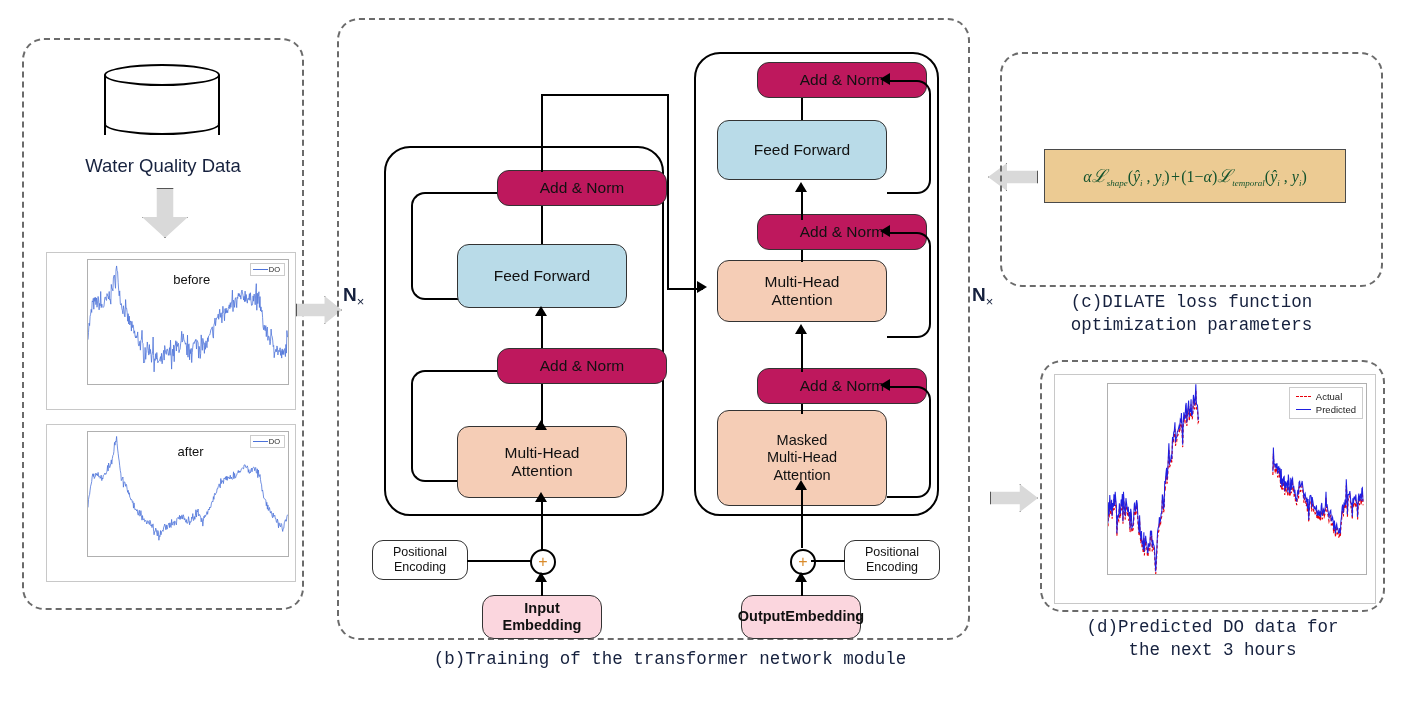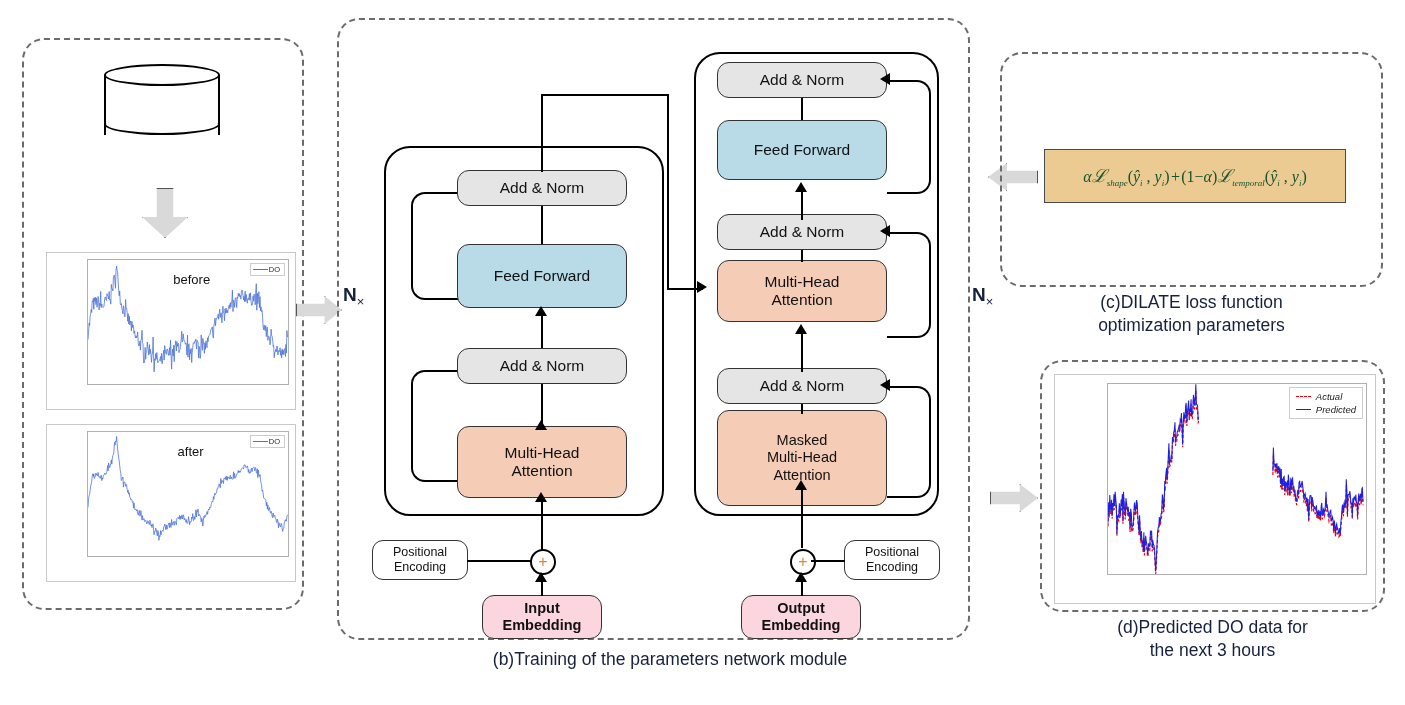--- a/index.html
+++ b/index.html
@@ -1,19 +1,19 @@
 <!DOCTYPE html>
 <html><head>
 <meta charset="utf-8">
 <style>
   html,body{margin:0;padding:0;background:#ffffff;}
   body{width:1405px;height:705px;position:relative;overflow:hidden;
        font-family:"Liberation Sans","DejaVu Sans",sans-serif;color:#1a1a2e;}
   .panel{position:absolute;border:2px dashed #6b6b6b;border-radius:22px;box-sizing:border-box;}
-  .caption{position:absolute;text-align:center;font-size:17.5px;line-height:1.32;color:#16213e;}
+  .caption{position:absolute;text-align:center;font-size:17.5px;line-height:1.32;color:#16213e;font-family:Liberation Mono, monospace;}
 
   
   #panel-a{left:22px;top:38px;width:282px;height:572px;}
   .db{position:absolute;left:80px;top:24px;width:120px;height:78px;}
   .db .top{position:absolute;left:0;top:0;width:116px;height:22px;border:2.6px solid #000;border-radius:50%;box-sizing:border-box;background:#fff;}
   .db .body{position:absolute;left:0;top:11px;width:116px;height:60px;border-left:2.6px solid #000;border-right:2.6px solid #000;box-sizing:border-box;background:#fff;}
   .db .bot{position:absolute;left:0;top:49px;width:116px;height:22px;border:2.6px solid #000;border-radius:50%;box-sizing:border-box;background:#fff;
            clip-path:polygon(-10% 45%,110% 45%,110% 130%,-10% 130%);}
   .wq-label{position:absolute;left:0;top:115px;width:100%;text-align:center;font-size:18.5px;color:#16213e;}
   .down-arrow{position:absolute;left:118px;top:148px;width:44px;height:48px;
@@ -30,21 +30,21 @@
   .inchart-label{position:absolute;left:50%;top:10%;transform:translateX(-40%);font-size:13px;color:#111;}
 
   
   #panel-b{left:337px;top:18px;width:633px;height:622px;}
   .stack{position:absolute;border:2.2px solid #000;border-radius:26px;box-sizing:border-box;background:transparent;}
   #enc-stack{left:45px;top:126px;width:280px;height:370px;}
   #dec-stack{left:355px;top:32px;width:245px;height:464px;}
   .blk{position:absolute;border:1.6px solid #333;border-radius:12px;box-sizing:border-box;
        display:flex;align-items:center;justify-content:center;text-align:center;
        font-size:15.5px;line-height:1.18;color:#111;}
-  .yellow{background:#e5e5e5;} .blue{background:#b9dbe8;}
+  .yellow{background:#be185d;margin-left:40px;} .blue{background:#b9dbe8;}
   .peach{background:#f5cdb6;} .pink{background:#fbd6de;font-weight:bold;}
   .white{background:#fff;font-size:12.5px;}
   .arrow-v{position:absolute;width:0;border-left:2.6px solid #000;}
   .arrow-h{position:absolute;height:0;border-top:2.6px solid #000;}
   .head-up{position:absolute;width:0;height:0;border-left:6.5px solid transparent;border-right:6.5px solid transparent;border-bottom:10px solid #000;}
   .head-r{position:absolute;width:0;height:0;border-top:6.5px solid transparent;border-bottom:6.5px solid transparent;border-left:10px solid #000;}
   .head-l{position:absolute;width:0;height:0;border-top:6.5px solid transparent;border-bottom:6.5px solid transparent;border-right:10px solid #000;}
   .resid{position:absolute;border:2.6px solid #000;background:transparent;box-sizing:border-box;}
   .plus{position:absolute;width:22px;height:22px;border-radius:50%;border:2px solid #000;background:#fff;
         display:flex;align-items:center;justify-content:center;font-size:16px;color:#d98b2b;line-height:1;}
@@ -55,40 +55,41 @@
   #panel-c{left:1000px;top:52px;width:383px;height:235px;}
   #formula-box{position:absolute;left:42px;top:95px;width:300px;height:52px;background:#eccb93;border:1.3px solid #4a4a4a;
      display:flex;align-items:center;justify-content:center;}
   .formula{font-family:"Liberation Serif","DejaVu Serif",serif;font-size:16px;color:#14532d;white-space:nowrap;}
   .formula i{font-style:italic;}
   .formula .scr{font-family:"Liberation Serif",serif;font-style:italic;font-size:18px;}
   .formula sub{font-size:9px;font-style:italic;}
 
   
   #panel-d{left:1040px;top:360px;width:345px;height:252px;}
-  #chart-pred{left:12px;top:12px;width:320px;height:228px;font-style:italic;}
+  #chart-pred{left:12px;top:12px;width:320px;height:228px;}
   #chart-pred .plotarea{left:52px;top:8px;right:8px;bottom:28px;}
   #chart-pred .plotlegend{font-size:9.5px;flex-direction:column;align-items:flex-start;gap:2px;padding:3px 6px;}
   #chart-pred .plotlegend > div{display:flex;align-items:center;gap:5px;}
 
   
   .blockarrow{position:absolute;background:#d9d9d9;border:1.4px solid #555;}
   .ba-right{clip-path:polygon(0 28%,62% 28%,62% 0,100% 50%,62% 100%,62% 72%,0 72%);}
   .ba-left{clip-path:polygon(100% 28%,38% 28%,38% 0,0 50%,38% 100%,38% 72%,100% 72%);}
 </style>
 </head>
 <body>
 
 <div class="panel" id="panel-a">
 
   <div class="db">
     <div class="body"></div>
     <div class="bot"></div>
     <div class="top"></div>
   </div>
+  <div class="wq-label">Water Quality Data</div>
   <div class="down-arrow"></div>
 
   <div class="chartbox" id="chart-before">
     <div class="plotarea">
 
       <svg class="series" viewBox="0 0 200 100" preserveAspectRatio="none" style="position:absolute;inset:0;width:100%;height:100%">
         <polyline id="poly-before" fill="none" stroke="#4c72d9" stroke-width="0.7" points="0.0,64.2 0.5,58.4 1.1,50.9 1.6,52.9 2.1,45.5 2.6,43.8 3.2,39.8 3.7,42.3 4.2,33.0 4.8,33.8 5.3,30.9 5.8,39.7 6.3,30.4 6.9,33.4 7.4,30.1 7.9,36.0 8.5,30.6 9.0,38.1 9.5,34.8 10.1,29.4 10.6,32.2 11.1,40.2 11.6,35.0 12.2,36.9 12.7,25.4 13.2,38.4 13.8,35.5 14.3,37.6 14.8,38.2 15.3,38.0 15.9,37.7 16.4,33.9 16.9,30.0 17.5,29.9 18.0,31.8 18.5,32.6 19.0,27.1 19.6,28.9 20.1,29.4 20.6,31.5 21.2,25.4 21.7,32.3 22.2,31.8 22.8,35.6 23.3,19.7 23.8,23.0 24.3,23.1 24.9,24.9 25.4,14.5 25.9,12.6 26.5,12.1 27.0,18.7 27.5,22.8 28.0,8.1 28.6,4.8 29.1,8.6 29.6,9.5 30.2,18.4 30.7,24.4 31.2,28.9 31.7,24.9 32.3,35.0 32.8,36.2 33.3,35.1 33.9,39.3 34.4,40.8 34.9,43.4 35.4,36.9 36.0,40.1 36.5,45.3 37.0,45.9 37.6,31.9 38.1,39.1 38.6,38.9 39.2,42.5 39.7,49.4 40.2,43.3 40.7,51.6 41.3,45.3 41.8,52.4 42.3,49.1 42.9,50.3 43.4,57.3 43.9,49.4 44.4,54.5 45.0,52.3 45.5,54.1 46.0,59.1 46.6,57.1 47.1,61.4 47.6,62.9 48.1,61.1 48.7,62.8 49.2,61.2 49.7,58.0 50.3,67.7 50.8,69.4 51.3,69.0 51.9,65.5 52.4,72.7 52.9,64.7 53.4,64.1 54.0,56.7 54.5,66.6 55.0,67.5 55.6,83.0 56.1,82.3 56.6,82.6 57.1,70.5 57.7,80.1 58.2,75.1 58.7,74.6 59.3,66.1 59.8,69.7 60.3,72.9 60.8,76.7 61.4,68.2 61.9,75.6 62.4,72.1 63.0,76.2 63.5,82.5 64.0,76.8 64.6,74.2 65.1,62.1 65.6,77.1 66.1,90.2 66.7,79.7 67.2,81.0 67.7,75.5 68.3,80.0 68.8,74.6 69.3,78.7 69.8,82.9 70.4,81.8 70.9,81.6 71.4,81.1 72.0,79.8 72.5,77.9 73.0,81.8 73.5,75.3 74.1,83.7 74.6,81.0 75.1,76.3 75.7,72.8 76.2,80.7 76.7,69.0 77.2,72.2 77.8,75.2 78.3,76.1 78.8,72.1 79.4,71.9 79.9,73.8 80.4,76.9 81.0,74.5 81.5,70.7 82.0,76.9 82.5,64.6 83.1,76.8 83.6,88.0 84.1,77.0 84.7,71.8 85.2,77.5 85.7,68.5 86.2,82.0 86.8,69.3 87.3,68.8 87.8,65.1 88.4,73.4 88.9,65.9 89.4,69.7 89.9,67.9 90.5,67.2 91.0,74.7 91.5,72.5 92.1,72.0 92.6,67.6 93.1,65.2 93.7,57.5 94.2,66.2 94.7,64.8 95.2,59.6 95.8,63.8 96.3,65.5 96.8,65.7 97.4,67.9 97.9,67.0 98.4,69.2 98.9,76.6 99.5,60.6 100.0,78.4 100.5,68.2 101.1,67.6 101.6,80.5 102.1,72.2 102.6,75.5 103.2,71.3 103.7,82.7 104.2,74.8 104.8,70.2 105.3,66.8 105.8,66.7 106.3,67.3 106.9,65.1 107.4,65.3 107.9,63.9 108.5,71.8 109.0,64.8 109.5,65.5 110.1,66.8 110.6,79.1 111.1,69.6 111.6,71.9 112.2,79.4 112.7,75.5 113.2,60.4 113.8,68.0 114.3,72.8 114.8,63.2 115.3,65.3 115.9,68.8 116.4,75.3 116.9,66.7 117.5,72.0 118.0,65.2 118.5,68.8 119.0,70.7 119.6,62.7 120.1,65.8 120.6,61.2 121.2,60.8 121.7,60.5 122.2,59.2 122.8,56.5 123.3,55.6 123.8,54.9 124.3,53.9 124.9,61.2 125.4,63.0 125.9,52.6 126.5,50.8 127.0,46.8 127.5,53.0 128.0,48.9 128.6,46.7 129.1,46.6 129.6,46.3 130.2,43.6 130.7,47.8 131.2,43.8 131.7,39.7 132.3,46.3 132.8,43.0 133.3,42.6 133.9,50.7 134.4,44.0 134.9,37.3 135.4,42.1 136.0,43.0 136.5,49.0 137.0,39.3 137.6,43.0 138.1,38.8 138.6,42.5 139.2,40.7 139.7,42.6 140.2,39.3 140.7,37.6 141.3,36.1 141.8,39.3 142.3,34.4 142.9,38.2 143.4,34.6 143.9,33.1 144.4,24.3 145.0,41.6 145.5,32.4 146.0,33.3 146.6,38.2 147.1,31.5 147.6,30.4 148.1,32.6 148.7,38.4 149.2,30.0 149.7,31.0 150.3,26.9 150.8,29.1 151.3,27.1 151.9,29.8 152.4,28.7 152.9,31.6 153.4,25.7 154.0,24.2 154.5,26.6 155.0,28.3 155.6,32.3 156.1,29.3 156.6,33.6 157.1,25.1 157.7,33.4 158.2,27.8 158.7,31.6 159.3,34.8 159.8,31.2 160.3,30.8 160.8,32.0 161.4,27.2 161.9,32.5 162.4,26.4 163.0,32.7 163.5,36.5 164.0,36.6 164.6,35.4 165.1,28.9 165.6,33.2 166.1,27.5 166.7,28.8 167.2,36.1 167.7,26.4 168.3,19.1 168.8,40.5 169.3,26.8 169.8,35.2 170.4,29.3 170.9,25.6 171.4,38.3 172.0,29.5 172.5,41.0 173.0,37.8 173.5,41.7 174.1,40.6 174.6,46.5 175.1,54.0 175.7,56.3 176.2,52.5 176.7,56.0 177.2,57.0 177.8,52.9 178.3,61.8 178.8,55.1 179.4,54.1 179.9,64.8 180.4,61.2 181.0,61.8 181.5,63.6 182.0,68.4 182.5,65.9 183.1,55.7 183.6,60.7 184.1,61.6 184.7,64.6 185.2,69.8 185.7,68.9 186.2,78.8 186.8,74.2 187.3,74.1 187.8,72.0 188.4,74.0 188.9,69.3 189.4,70.3 189.9,76.6 190.5,73.1 191.0,73.0 191.5,73.8 192.1,70.8 192.6,76.9 193.1,73.0 193.7,79.1 194.2,71.7 194.7,76.2 195.2,72.9 195.8,76.3 196.3,71.8 196.8,71.4 197.4,77.9 197.9,68.1 198.4,75.1 198.9,56.9 199.5,62.2"></polyline>
       </svg>
       <div class="inchart-label">before</div>
       <div class="plotlegend">
@@ -202,29 +203,29 @@
   <div class="head-l" style="left:541px;top:359px"></div>
 
   <div class="plus" style="left:451px;top:529px">
     <span>+</span>
   </div>
   <div class="blk white" style="left:505px;top:520px;width:96px;height:40px;flex-direction:column;border-radius:11px;background:#fff">
     <span>Positional</span>
     <span>Encoding</span>
   </div>
   <div class="arrow-h" style="left:472px;top:540px;width:34px;border-top-width:2px"></div>
-  <div class="blk pink" style="left:402px;top:575px;width:120px;height:44px;flex-direction:column;font-size:14.5px">
+  <div class="blk pink" style="left:402px;top:575px;width:120px;height:44px;flex-direction:row;font-size:14.5px">
     <span>Output</span>
     <span>Embedding</span>
   </div>
   <div class="arrow-v" style="left:462px;top:560px;height:16px"></div>
   <div class="head-up" style="left:456px;top:552px"></div>
 </div>
 
-<div class="caption" style="left:430px;top:648px;width:480px">(b)Training of the parameters network module</div>
+<div class="caption" style="left:430px;top:648px;width:480px">(b)Training of the transformer network module</div>
 
 <div class="nx" style="left:972px;top:284px">
   <span>N</span><sub>×</sub>
 </div>
 
 <div class="blockarrow ba-left" style="left:988px;top:163px;width:48px;height:26px"></div>
 
 <div class="blockarrow ba-right" style="left:990px;top:484px;width:46px;height:26px"></div>
 
 <div class="panel" id="panel-c">

